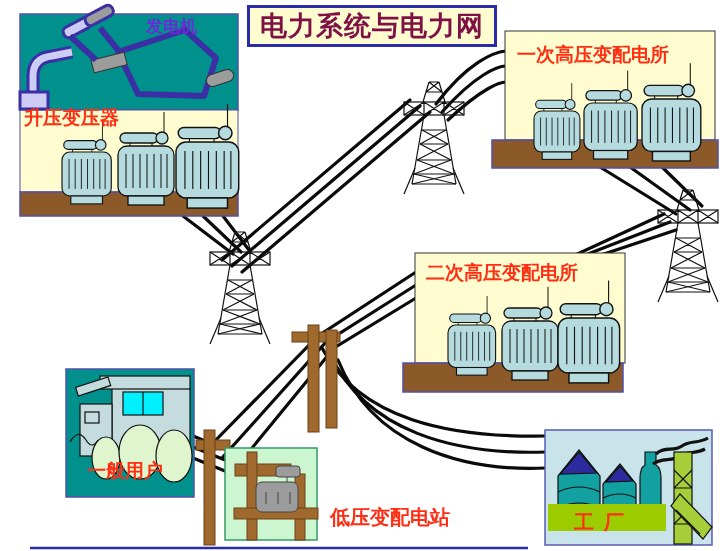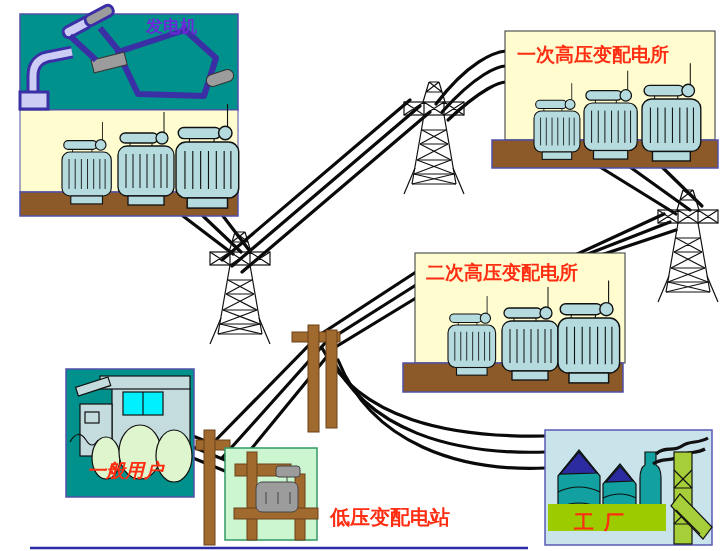--- a/index.html
+++ b/index.html
@@ -13,21 +13,21 @@
   #title-box{
     position:absolute;left:247px;top:5px;width:244px;height:36px;
     background:#FFFCD0;border:3px solid #2B2BA8;
     display:flex;align-items:center;justify-content:center;
     font-size:27px;font-weight:bold;color:#7D1045;letter-spacing:1px;
   }
   #generator-label{left:146px;top:18px;font-size:17px;color:#6d28d9;}
   #stepup-label{left:24px;top:108px;font-size:19px;}
   #primary-label{left:517px;top:45px;font-size:19px;}
   #secondary-label{left:426px;top:263px;font-size:19px;}
-  #users-label{left:87px;top:461px;font-size:19px;font-style:italic;}
+  #users-label{left:87px;top:461px;font-size:19px;}
   #lv-label{left:322px;top:507px;font-size:20px;margin-left:8px;}
   #factory-label{left:574px;top:512px;font-size:20px;letter-spacing:10px;}
 </style>
 </head>
 <body>
 
 <div id="slide">
 
 <svg id="art" width="720" height="551" viewBox="0 0 720 551">
   <defs>
@@ -206,20 +206,22 @@
         <path d="M680,494 L712,527 L703,539 L671,506 Z" fill="#A6CE39"></path>
         <path d="M676,510 L700,534"></path>
       </g>
       <rect x="548" y="504" width="118" height="27" fill="#9CCC00" stroke="none"></rect>
     </g>
   </g>
 
   <line x1="30" y1="548" x2="528" y2="548" stroke="#2B2BA8" stroke-width="2.5"></line>
 </svg>
 
+<div id="title-box">电力系统与电力网</div>
 <div class="lbl" id="generator-label">发电机</div>
+<div class="lbl red" id="stepup-label">升压变压器</div>
 <div class="lbl red" id="primary-label">一次高压变配电所</div>
 <div class="lbl red" id="secondary-label">二次高压变配电所</div>
 <div class="lbl red" id="users-label">一般用户</div>
 <div class="lbl red" id="lv-label">低压变配电站</div>
 <div class="lbl red" id="factory-label">工厂</div>
 
 </div>
 
 </body></html>

